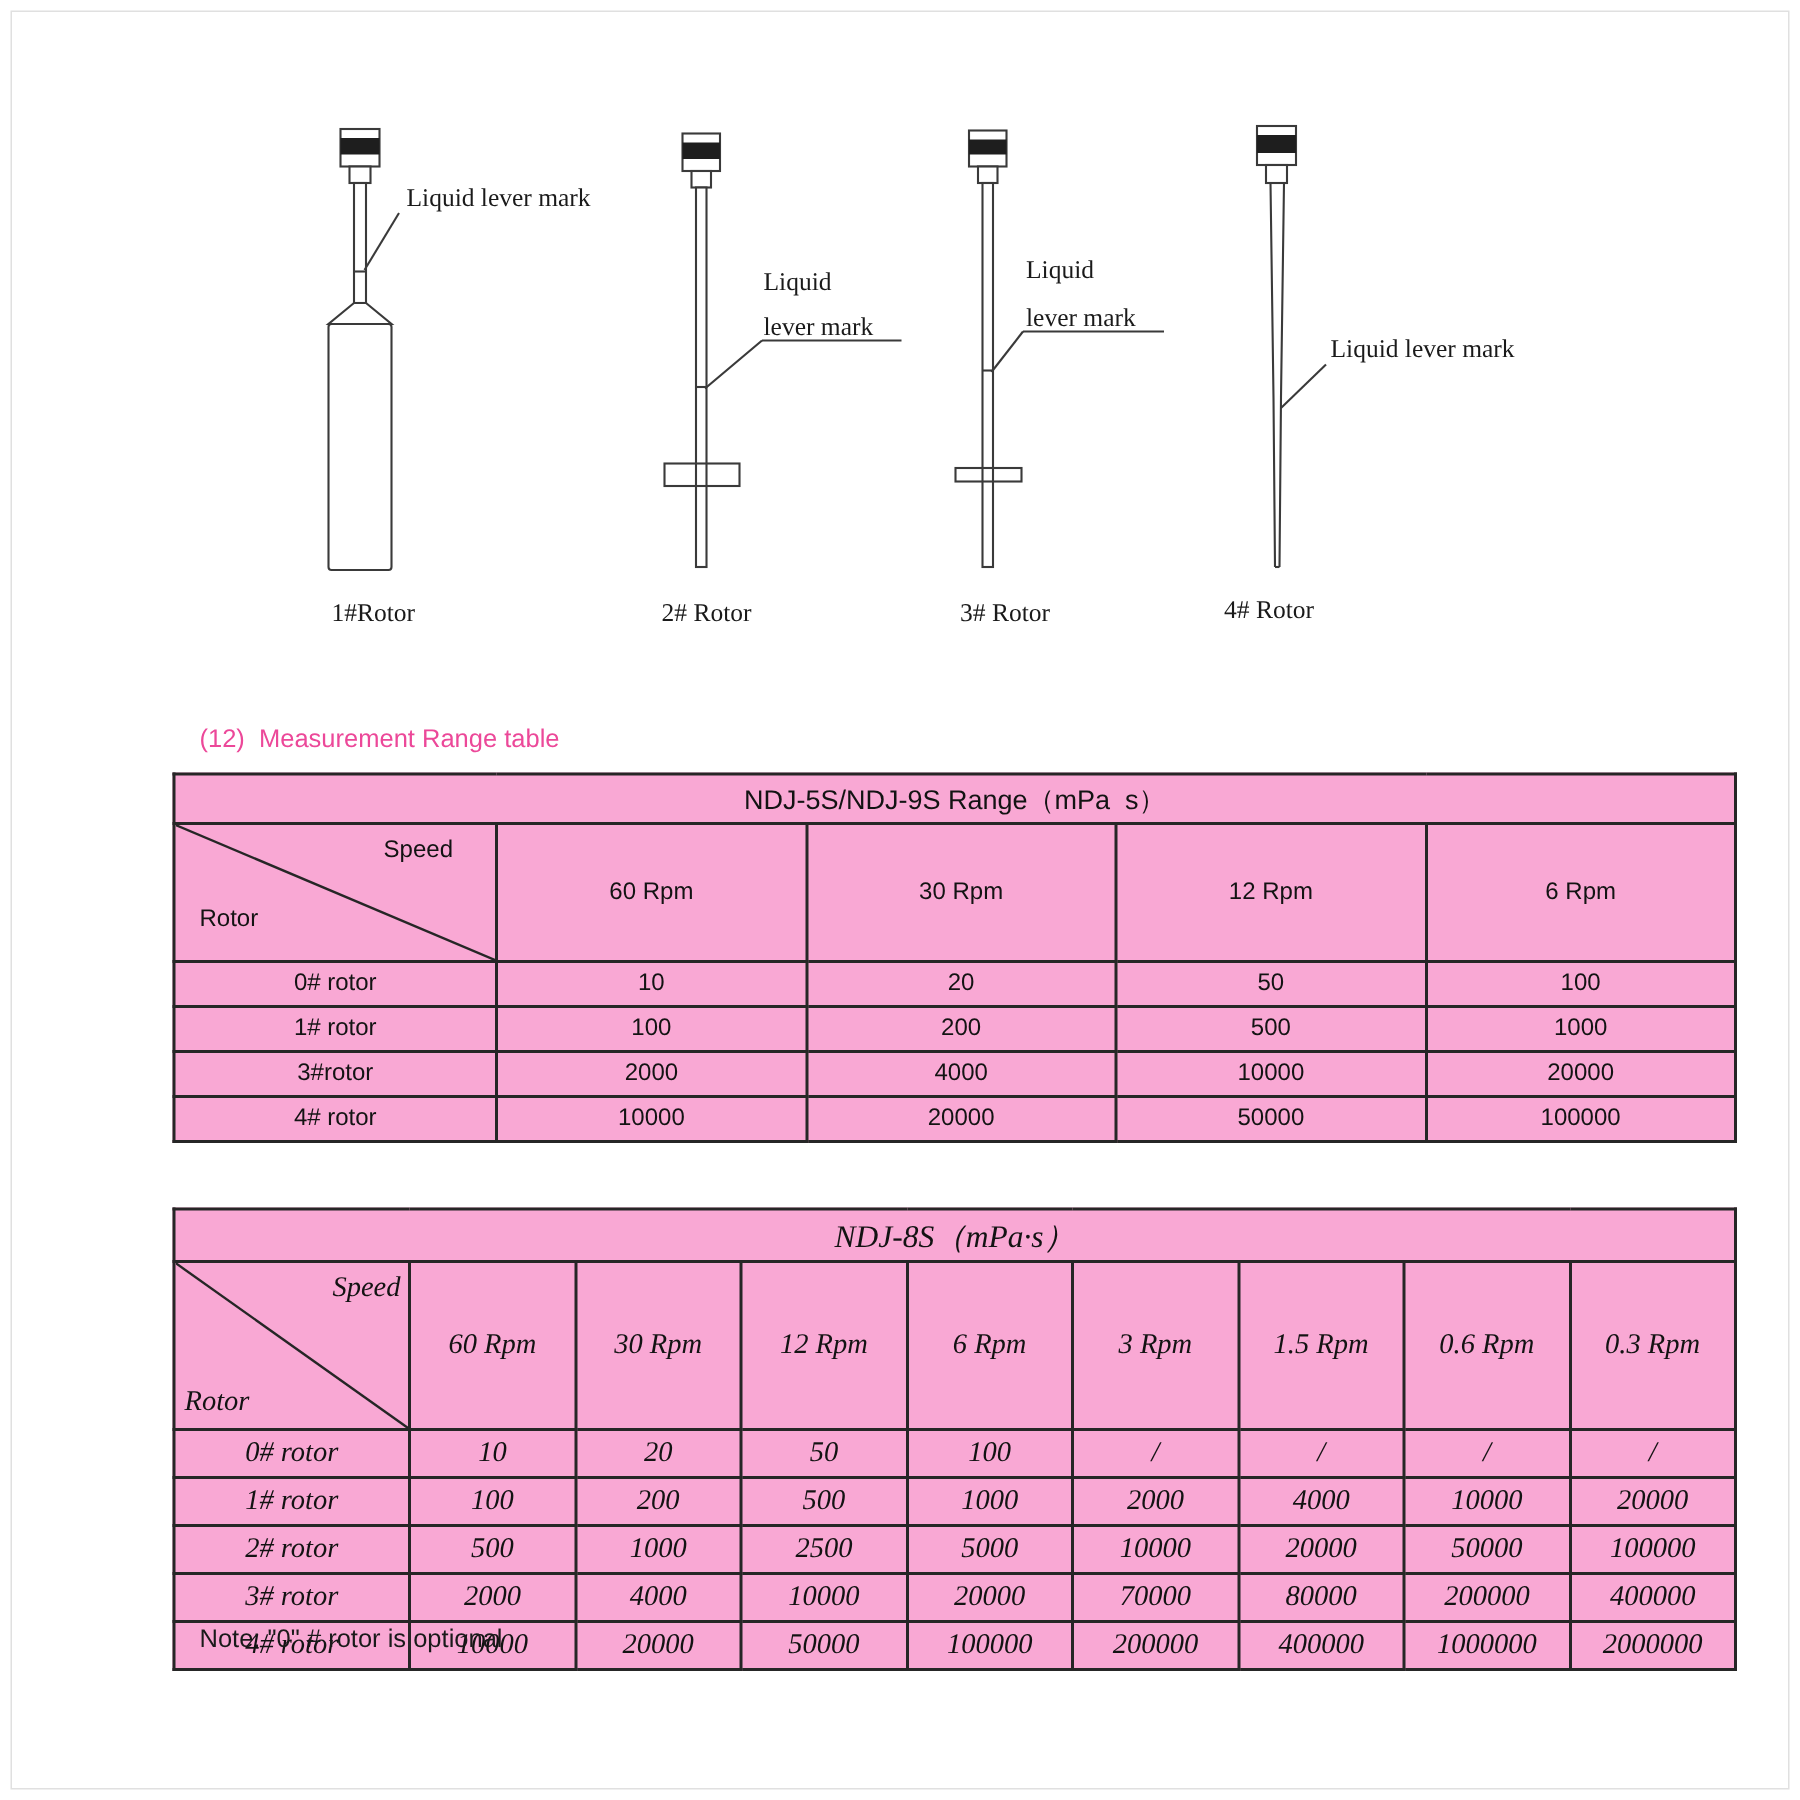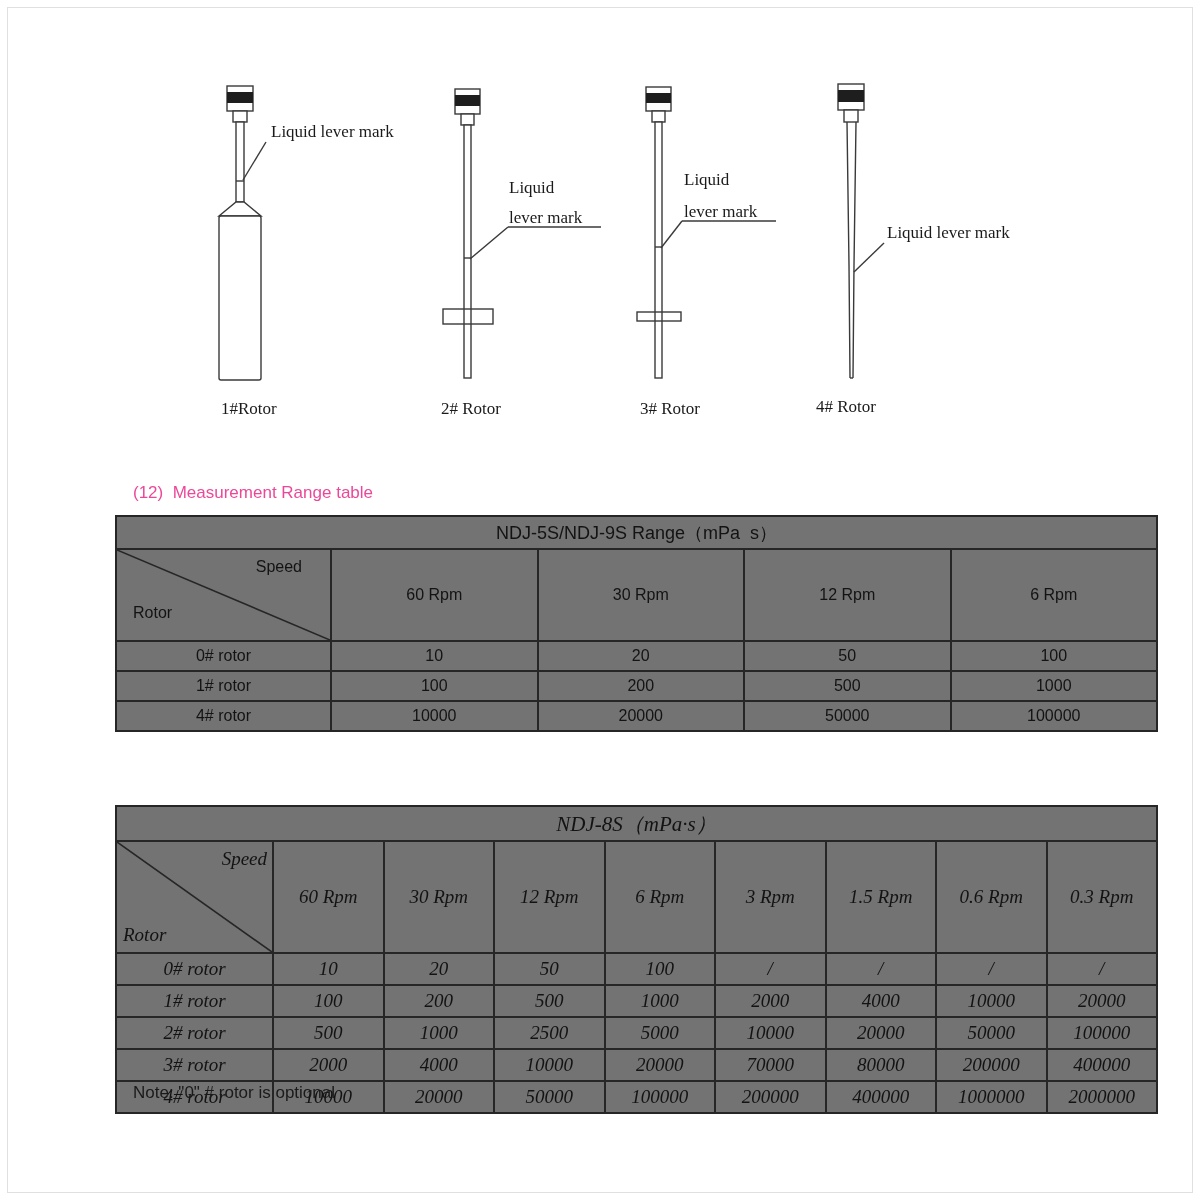--- a/index.html
+++ b/index.html
@@ -10,21 +10,21 @@
 
   .diagram-svg { position:absolute; top:0; left:0; }
 
   .section-heading {
     position:absolute; left:133px; top:483px;
     font-size:17px; color:#ec4899; white-space:pre;
   }
 
   .range-table {
     position:absolute; left:115px; width:1043px;
-    border-collapse:collapse; table-layout:fixed; background:#737373;
+    border-collapse:collapse; table-layout:fixed; background:#f9a8d4;
   }
   .range-table th, .range-table td {
     border:2px solid #262626; text-align:center; vertical-align:middle;
     font-weight:normal; color:#131313; white-space:pre; overflow:hidden;
   }
   .t1 { top:515px; font-family:"Liberation Sans", sans-serif; font-size:16px; }
   .t1 .title-cell { height:33px; font-size:18px; }
   .t1 .header-row th { height:70px; }
   .t1 tbody td { height:30px; }
 
@@ -144,20 +144,27 @@
           <td>20</td>
           <td>50</td>
           <td>100</td>
         </tr>
         <tr>
           <td class="row-label">1# rotor</td>
           <td>100</td>
           <td>200</td>
           <td>500</td>
           <td>1000</td>
+        </tr>
+        <tr>
+          <td class="row-label">3#rotor</td>
+          <td>2000</td>
+          <td>4000</td>
+          <td>10000</td>
+          <td>20000</td>
         </tr>
         <tr>
           <td class="row-label">4# rotor</td>
           <td>10000</td>
           <td>20000</td>
           <td>50000</td>
           <td>100000</td>
         </tr>
       </tbody>
   </table>

